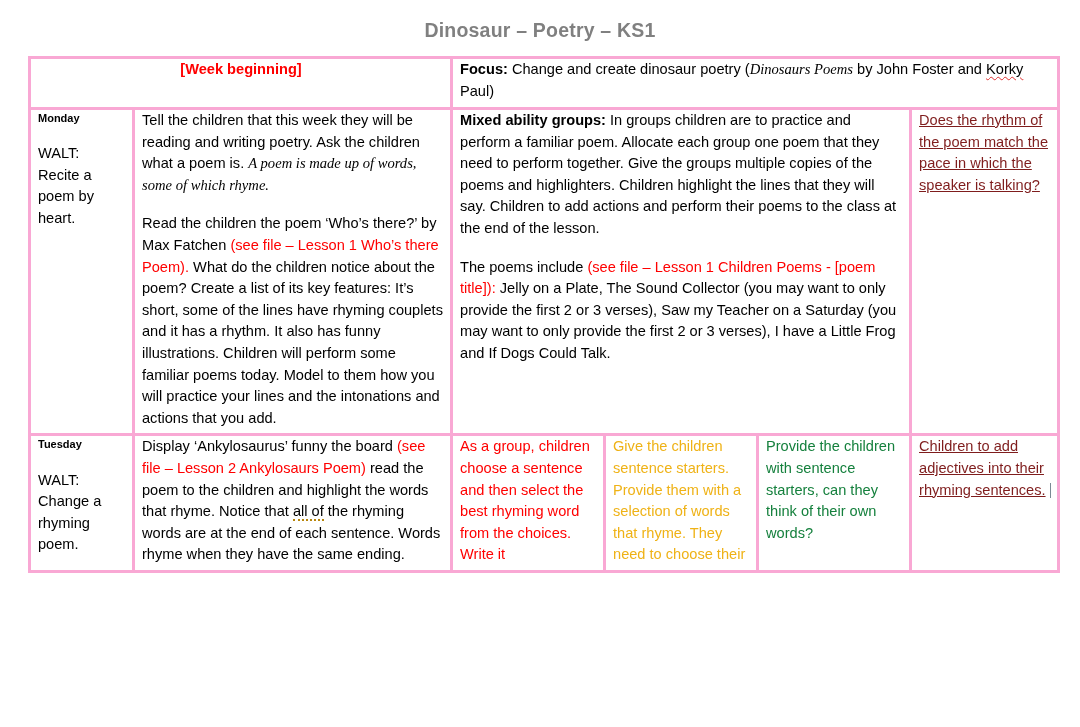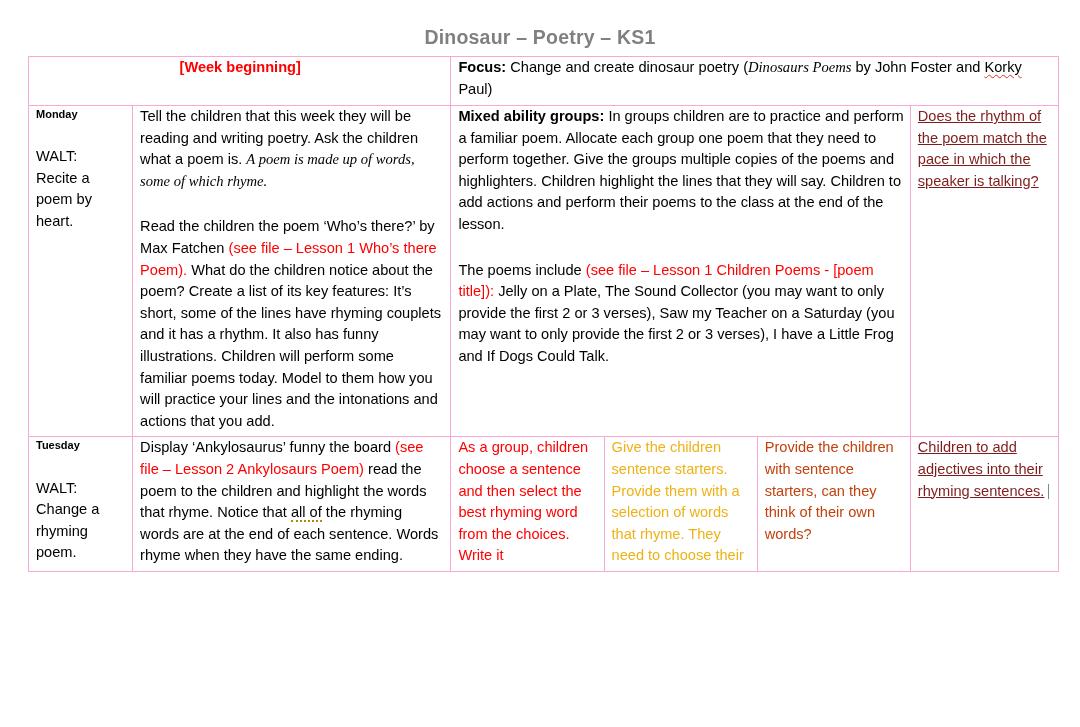--- a/index.html
+++ b/index.html
@@ -21,41 +21,41 @@
     height: 727px;
     background: #ffffff;
   }
 
   .doc-title {
     text-align: center;
     font-size: 19.5px;
     font-weight: bold;
     color: #808080;
     letter-spacing: 0.2px;
-    padding-top: 26px;
+    padding-top: 19px;
     padding-bottom: 0px;
     line-height: 1.2;
   }
 
   .table-wrap {
     position: absolute;
     left: 28px;
     top: 56px;
     width: 1031px;
   }
 
   table.plan {
     border-collapse: collapse;
     table-layout: fixed;
     width: 1031px;
     background: #ffffff;
   }
 
   table.plan td {
-    border: 1px solid #f9a8d4;
+    border: 3px solid #f9a8d4;
     vertical-align: top;
     padding: 0 6px 4px 7px;
     font-size: 14.6px;
     line-height: 1.48;
     word-wrap: break-word;
     overflow-wrap: break-word;
   }
 
   
   .c-walt   { width: 104px; }
@@ -94,28 +94,28 @@
   .day {
     font-weight: bold;
     font-size: 11px;
   }
   .walt-body {
     font-size: 14.6px;
   }
 
   .t-red    { color: #FF0000; }
   .t-yellow { color: #EFB216; margin-top: 7px; }
-  .t-green  { color: #c2410c; }
+  .t-green  { color: #15803d; }
   .t-blue   { color: #7f1d1d; text-decoration: underline; }
 
   .ital { font-style: italic; font-family: Liberation Serif, serif; }
   .bold { font-weight: bold; }
 
   p.para { margin: 0 0 0 0; }
-  p.para + p.para { margin-top: 24px; }
+  p.para + p.para { margin-top: 17px; }
 
   
   .sq {
     text-decoration: underline;
     text-decoration-style: wavy;
     text-decoration-color: #E03030;
     text-decoration-thickness: 1px;
     text-underline-offset: 2px;
   }
   

